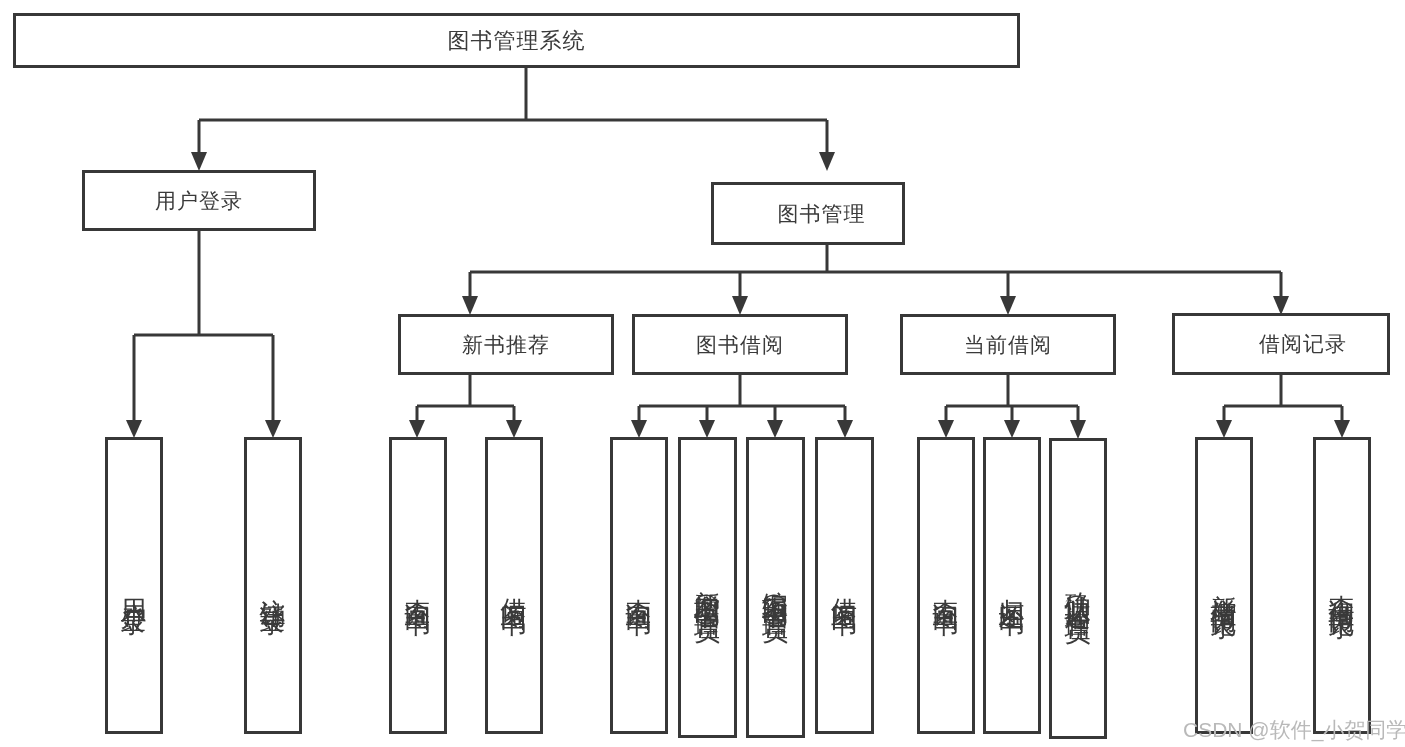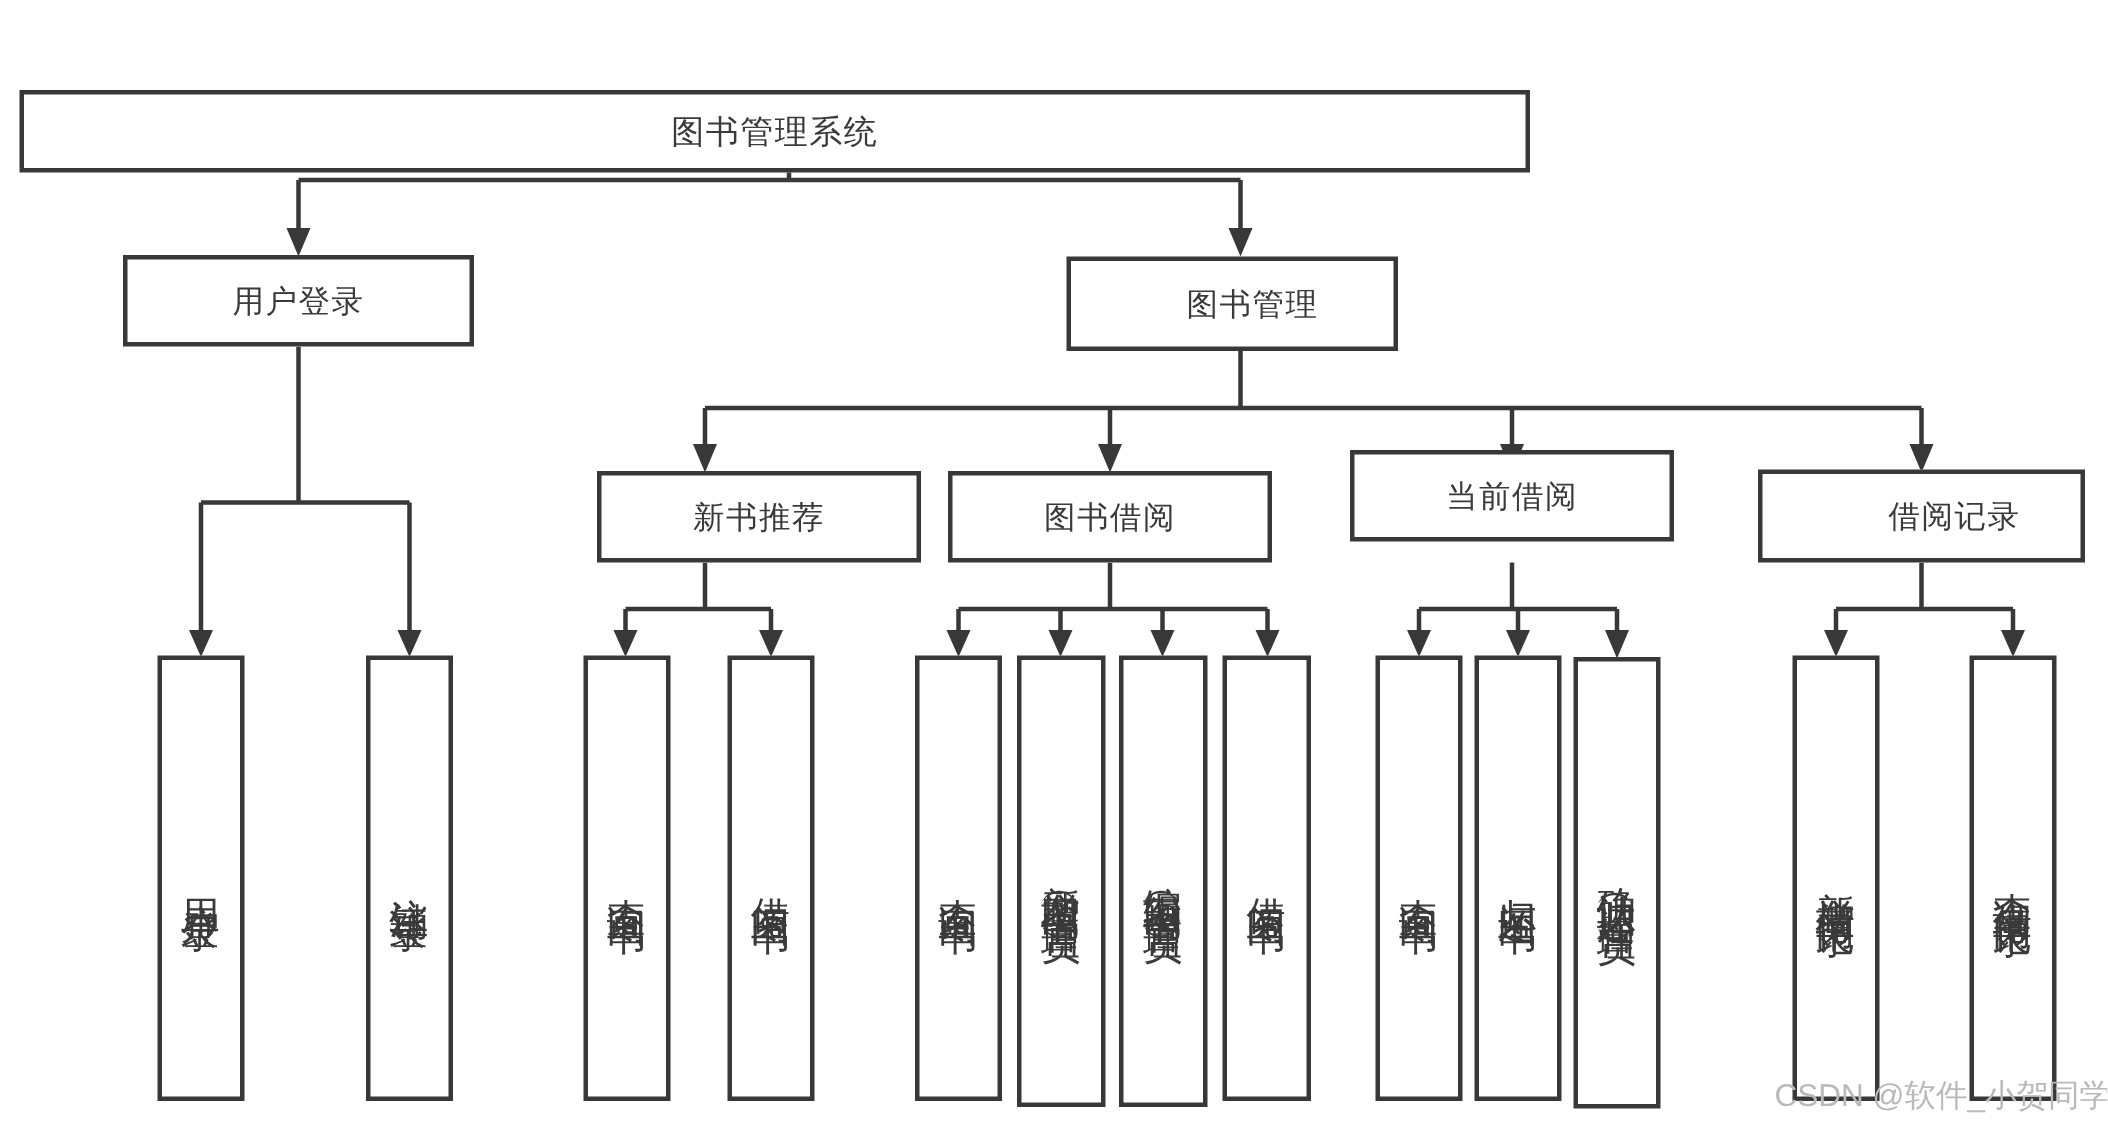--- a/index.html
+++ b/index.html
@@ -87,38 +87,38 @@
       <polygon points="767,420 783,420 775,438"></polygon>
       <polygon points="837,420 853,420 845,438"></polygon>
       <polygon points="938,420 954,420 946,438"></polygon>
       <polygon points="1004,420 1020,420 1012,438"></polygon>
       <polygon points="1070,420 1086,420 1078,439"></polygon>
       <polygon points="1216,420 1232,420 1224,438"></polygon>
       <polygon points="1334,420 1350,420 1342,438"></polygon>
     </g>
   </svg>
 
-  <div class="node rootnode" style="left:13px; top:13px; width:1007px; height:55px;margin-top:47px;">
+  <div class="node rootnode" style="left:13px; top:13px; width:1007px; height:55px;">
     <span>图书管理系统</span>
   </div>
 
   <div class="node hnode" style="left:82px; top:170px; width:234px; height:61px;">
     <span>用户登录</span>
   </div>
-  <div class="node hnode" style="left:711px; top:171px; width:221px; height:63px;padding-left:27px;">
+  <div class="node hnode" style="left:711px; top:182px; width:194px; height:63px;padding-left:27px;">
     <span>图书管理</span>
   </div>
 
   <div class="node hnode" style="left:362px; top:314px; width:216px; height:61px;margin-left:36px;">
     <span>新书推荐</span>
   </div>
   <div class="node hnode" style="left:632px; top:314px; width:216px; height:61px;">
     <span>图书借阅</span>
   </div>
-  <div class="node hnode" style="left:900px; top:300px; width:216px; height:61px;">
+  <div class="node hnode" style="left:900px; top:314px; width:216px; height:61px;">
     <span>当前借阅</span>
   </div>
   <div class="node hnode" style="left:1172px; top:313px; width:218px; height:62px;padding-left:44px;">
     <span>借阅记录</span>
   </div>
 
   <div class="node vnode" style="left:105px; top:437px; width:58px; height:297px;">
     <span>用户登录</span>
   </div>
   <div class="node vnode" style="left:244px; top:437px; width:58px; height:297px;">

